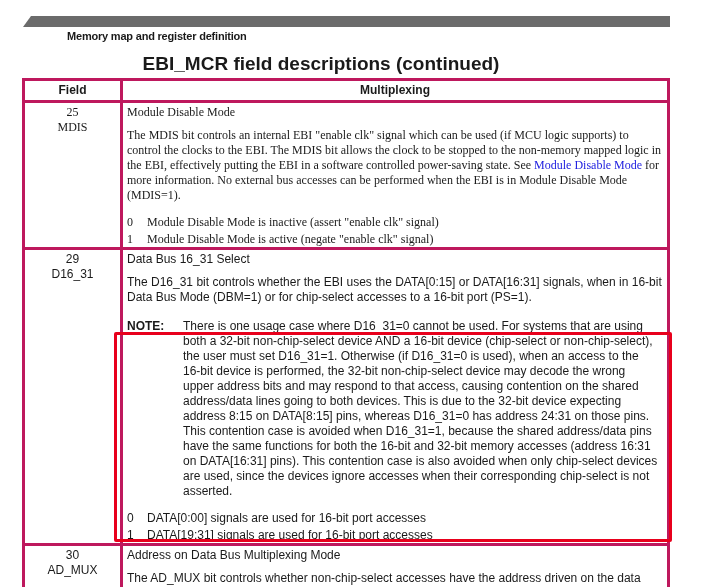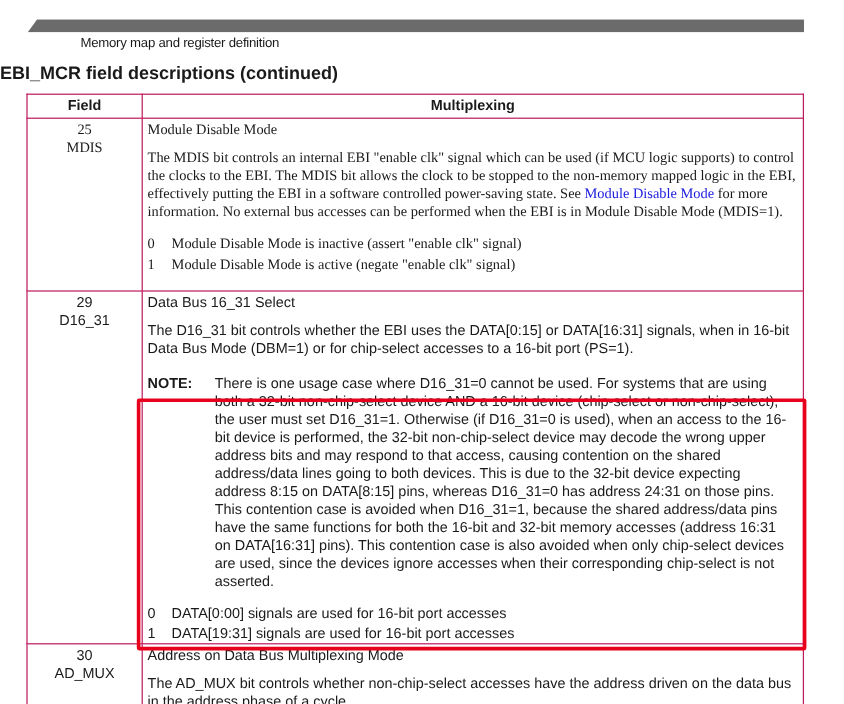--- a/index.html
+++ b/index.html
@@ -1,27 +1,27 @@
 <!DOCTYPE html>
 <html><head>
   <meta charset="utf-8">
   <style>
     html, body { margin:0; padding:0; background:#ffffff; }
     body { width:703px; height:587px; overflow:hidden; position:relative;
            font-family:"Liberation Sans", sans-serif; color:#1a1a1a; }
     .topbar { position:absolute; left:23px; top:16px; width:647px; height:11px;
               background:#6b6b6b;
               clip-path: polygon(8px 0, 100% 0, 100% 100%, 0 100%); }
-    .section-title { position:absolute; left:22px; top:30px; font-size:11px; font-weight:normal;
+    .section-title { position:absolute; left:22px; top:30px; font-size:11px; font-weight:bold;
                      letter-spacing:-0.2px;padding-left:45px; }
-    .table-title { position:absolute; left:0; width:642px; top:53px; 
-                   font-size:15px; font-weight:bold; }
+    .table-title { position:absolute; left:0; width:642px; top:53px; text-align:center;
+                   font-size:19px; font-weight:bold; }
     table.fields { position:absolute; left:22px; top:78px; width:648px;
                    border-collapse:collapse; font-size:12px; line-height:15px; }
-    table.fields td, table.fields th { border:1px solid #be185d; vertical-align:top; padding:0; }
+    table.fields td, table.fields th { border:3px solid #be185d; vertical-align:top; padding:0; }
     table.fields th { font-weight:bold; height:19px; text-align:center; vertical-align:middle; font-size:12px; }
     .col-field { width:95px; }
     td.field { text-align:center; padding-top:2px !important; }
     td.desc { padding:2px 4px 0 4px !important; }
     .desc p { margin:0; }
     .gap { height:8px; }
     .link { color:#2020e0; }
     .enum { display:flex; }
     .enum .k { width:20px; }
     .note { position:relative; display:flex; margin-top:8px;gap:16px; }

